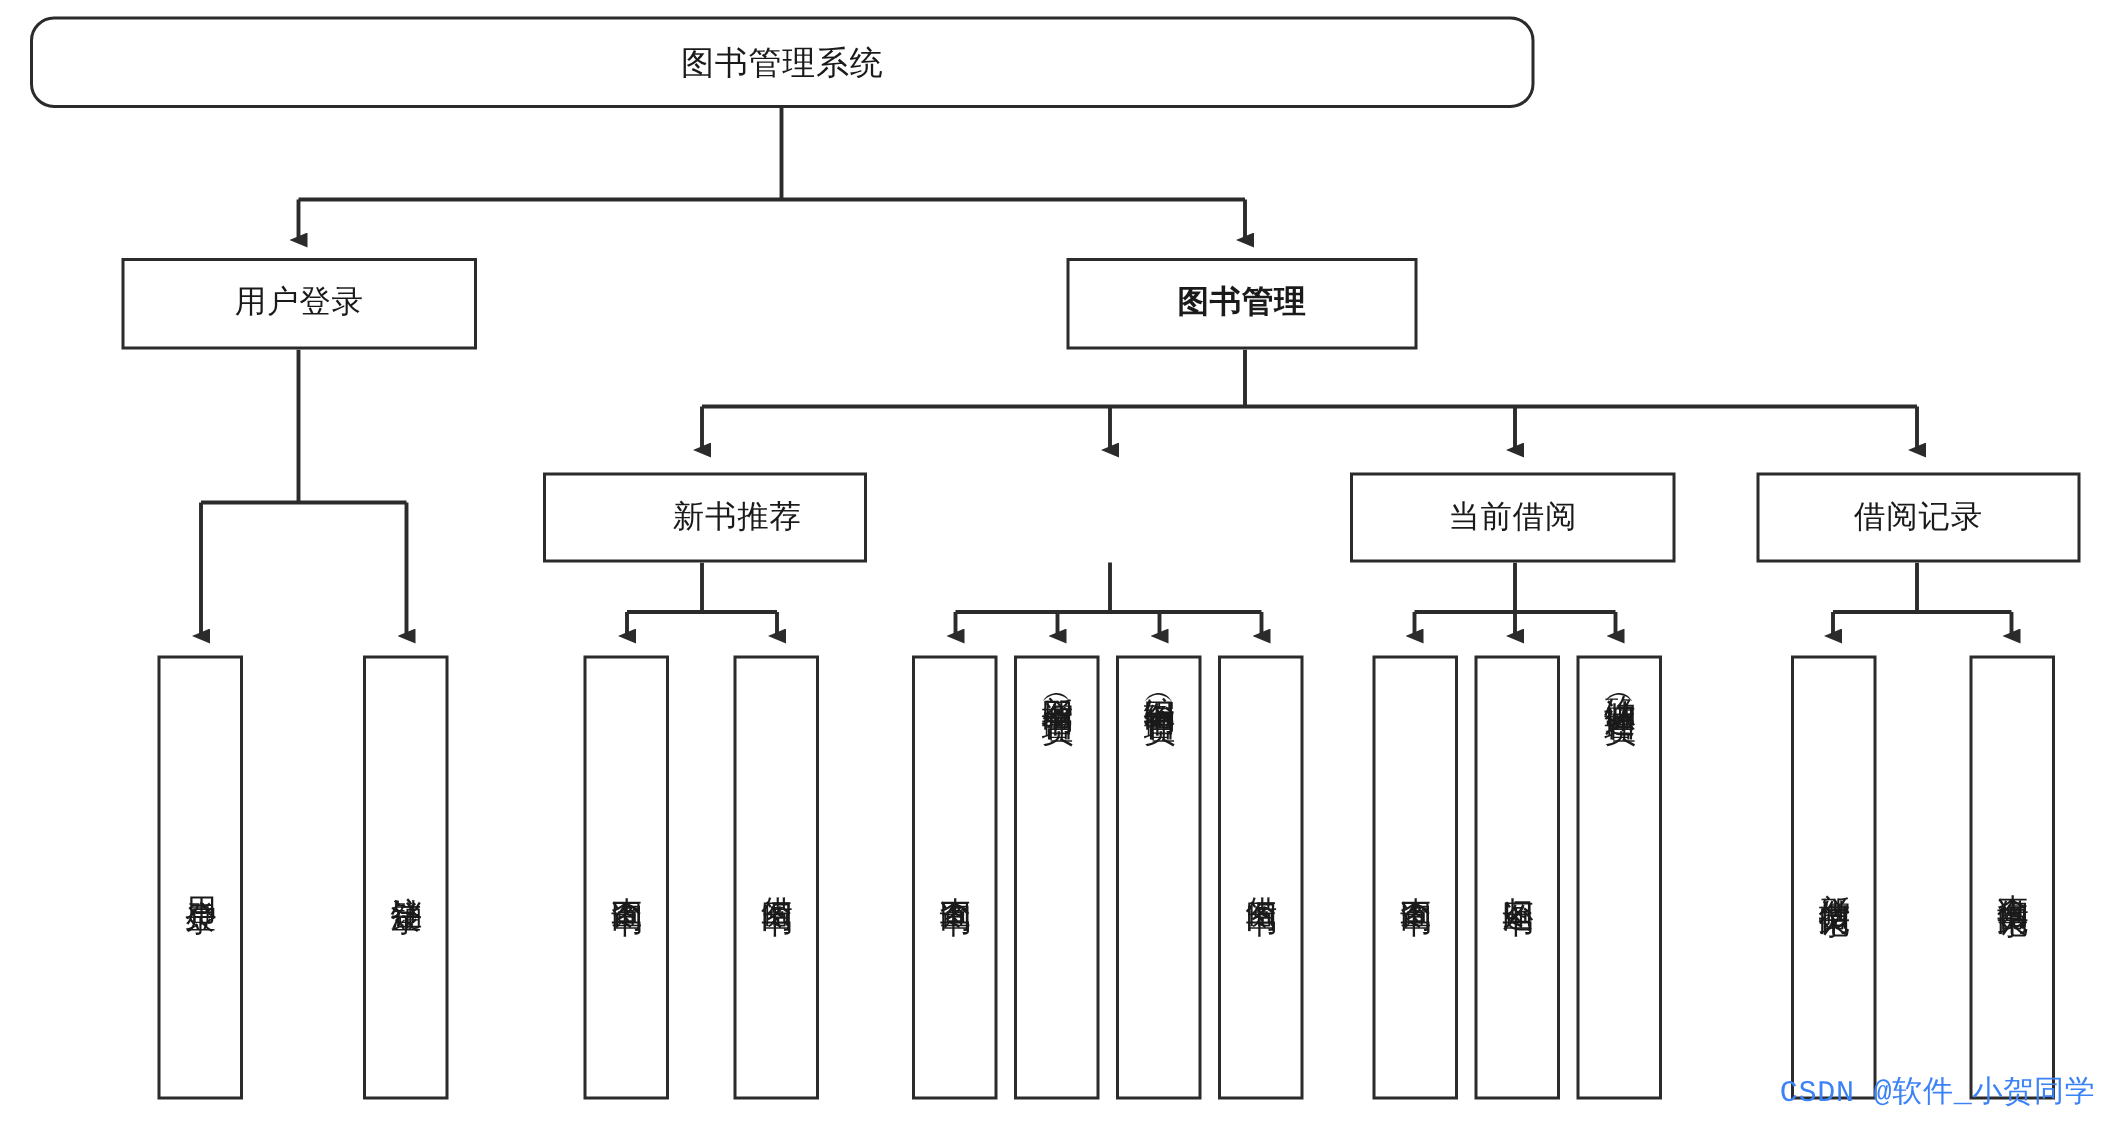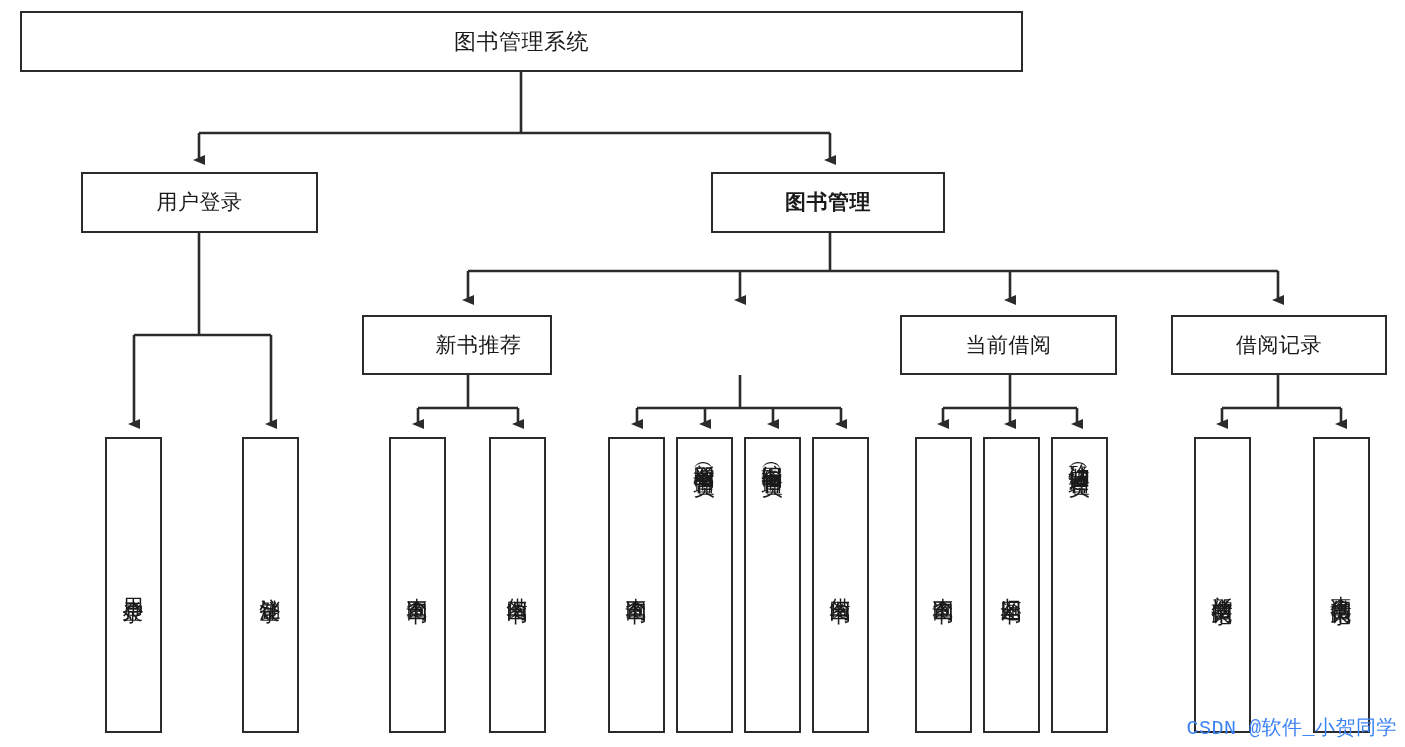--- a/index.html
+++ b/index.html
@@ -118,32 +118,32 @@
       <path d="M1010,408 L1010,424" marker-end="url(#arrow)"></path>
       <path d="M1077,408 L1077,424" marker-end="url(#arrow)"></path>
 
       <path d="M1278,375 L1278,408"></path>
       <path d="M1222,408 L1341,408"></path>
       <path d="M1222,408 L1222,424" marker-end="url(#arrow)"></path>
       <path d="M1341,408 L1341,424" marker-end="url(#arrow)"></path>
     </g>
   </svg>
 
-  <div class="node root" style="left:20px; top:11px; width:1003px; height:61px;">
+  <div class="node root" style="left:20px; top:11px; width:1003px; height:61px;border-radius:16px;">
     <span class="label">图书管理系统</span>
   </div>
 
   <div class="node" style="left:81px; top:172px; width:237px; height:61px;">
     <span class="label">用户登录</span>
   </div>
   <div class="node" style="left:711px; top:172px; width:234px; height:61px;font-weight:bold;">
     <span class="label">图书管理</span>
   </div>
 
-  <div class="node" style="left:362px; top:315px; width:190px; height:60px;padding-left:43px;">
+  <div class="node" style="left:362px; top:315px; width:216px; height:60px;padding-left:43px;">
     <span class="label">新书推荐</span>
   </div>
   <div class="node" style="left:1171px; top:315px; width:216px; height:60px;">
     <span class="label">借阅记录</span>
   </div>
   <div class="node" style="left:900px; top:315px; width:217px; height:60px;">
     <span class="label">当前借阅</span>
   </div>
 
   <div class="node vertical mid" style="left:105px; top:437px; width:57px; height:296px;">

